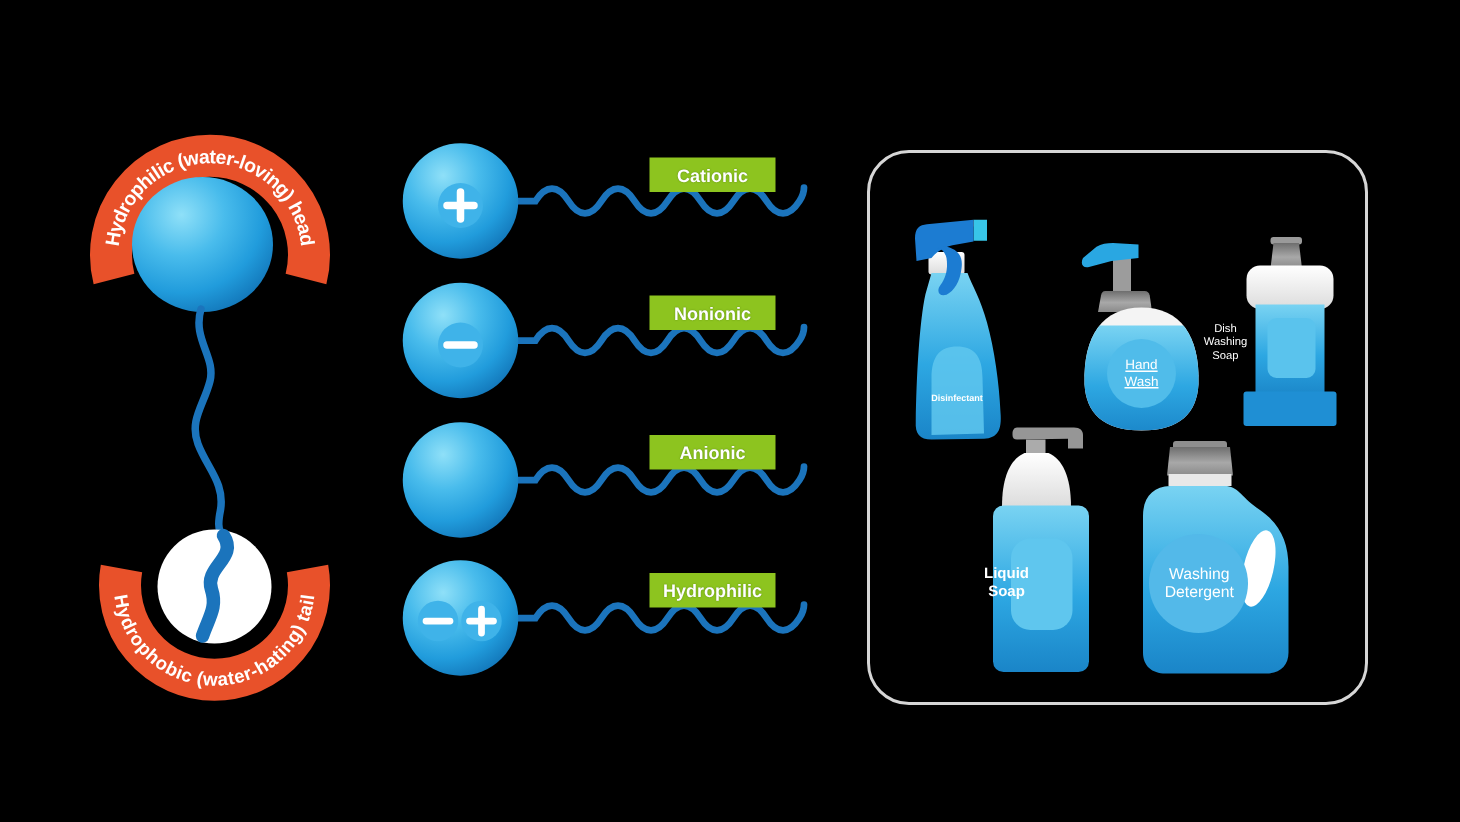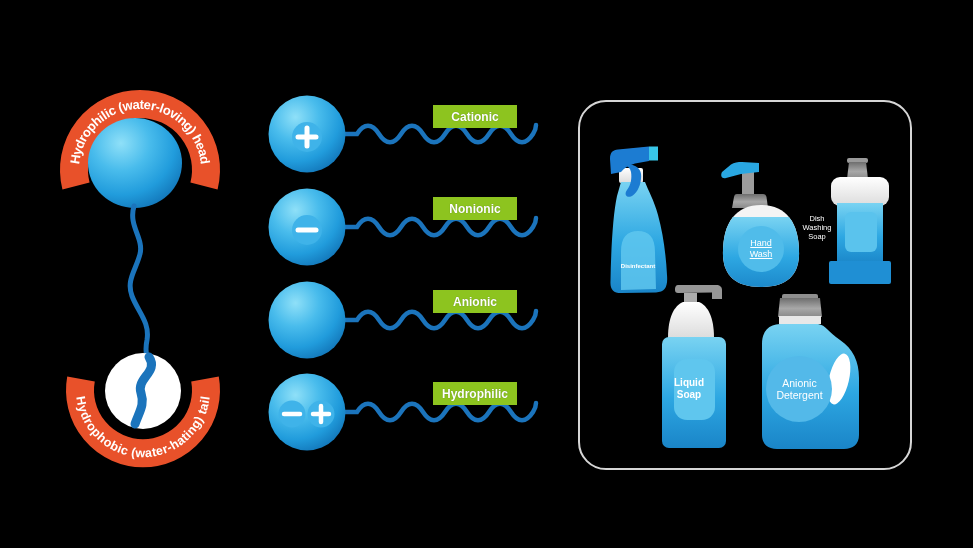--- a/index.html
+++ b/index.html
@@ -13,21 +13,21 @@
               text-shadow:0 0 1px rgba(40,80,0,.6);}
   .panel-border{position:absolute;left:578px;top:100px;width:334px;height:370px;
                 border:2px solid #D6D6D6;border-radius:28px;z-index:2;box-sizing:border-box;}
   .panel-header{position:absolute;left:570px;top:73px;width:353px;height:49px;z-index:3;
                 background:#E8512A;color:#fff;font-weight:bold;font-size:18px;
                 display:flex;align-items:center;justify-content:center;letter-spacing:.2px;}
   .product-label{position:absolute;z-index:3;color:#fff;text-align:center;line-height:1.18;}
   .lbl-disinfectant{left:613px;top:263px;width:50px;font-size:6px;font-weight:bold;}
   .lbl-handwash{left:744px;top:238px;width:34px;font-size:9px;text-decoration:underline;}
   .lbl-dish{left:799px;top:215px;width:36px;font-size:7.5px;}
-  .lbl-liquidsoap{left:674px;top:377px;width:30px;font-size:10px;font-weight:bold;}
+  .lbl-liquidsoap{left:656px;top:377px;width:30px;font-size:10px;font-weight:bold;}
   .lbl-detergent{left:768px;top:377px;width:63px;font-size:10.5px;}
 </style>
 </head>
 <body>
 
 <div id="stage">
 
   <svg id="gfx" width="973" height="548" viewBox="0 0 973 548">
     <defs>
       <radialGradient id="gradSphere" cx="35%" cy="28%" r="80%">
@@ -172,15 +172,15 @@
 
   <div class="type-label" style="top:105px">Cationic</div>
   <div class="type-label" style="top:197px">Nonionic</div>
   <div class="type-label" style="top:290px">Anionic</div>
   <div class="type-label" style="top:382px">Hydrophilic</div>
 
   <div class="product-label lbl-disinfectant">Disinfectant</div>
   <div class="product-label lbl-handwash">Hand Wash</div>
   <div class="product-label lbl-dish">Dish Washing Soap</div>
   <div class="product-label lbl-liquidsoap">Liquid Soap</div>
-  <div class="product-label lbl-detergent">Anionic Detergent</div>
+  <div class="product-label lbl-detergent">Washing Detergent</div>
 
 </div>
 
 </body></html>

